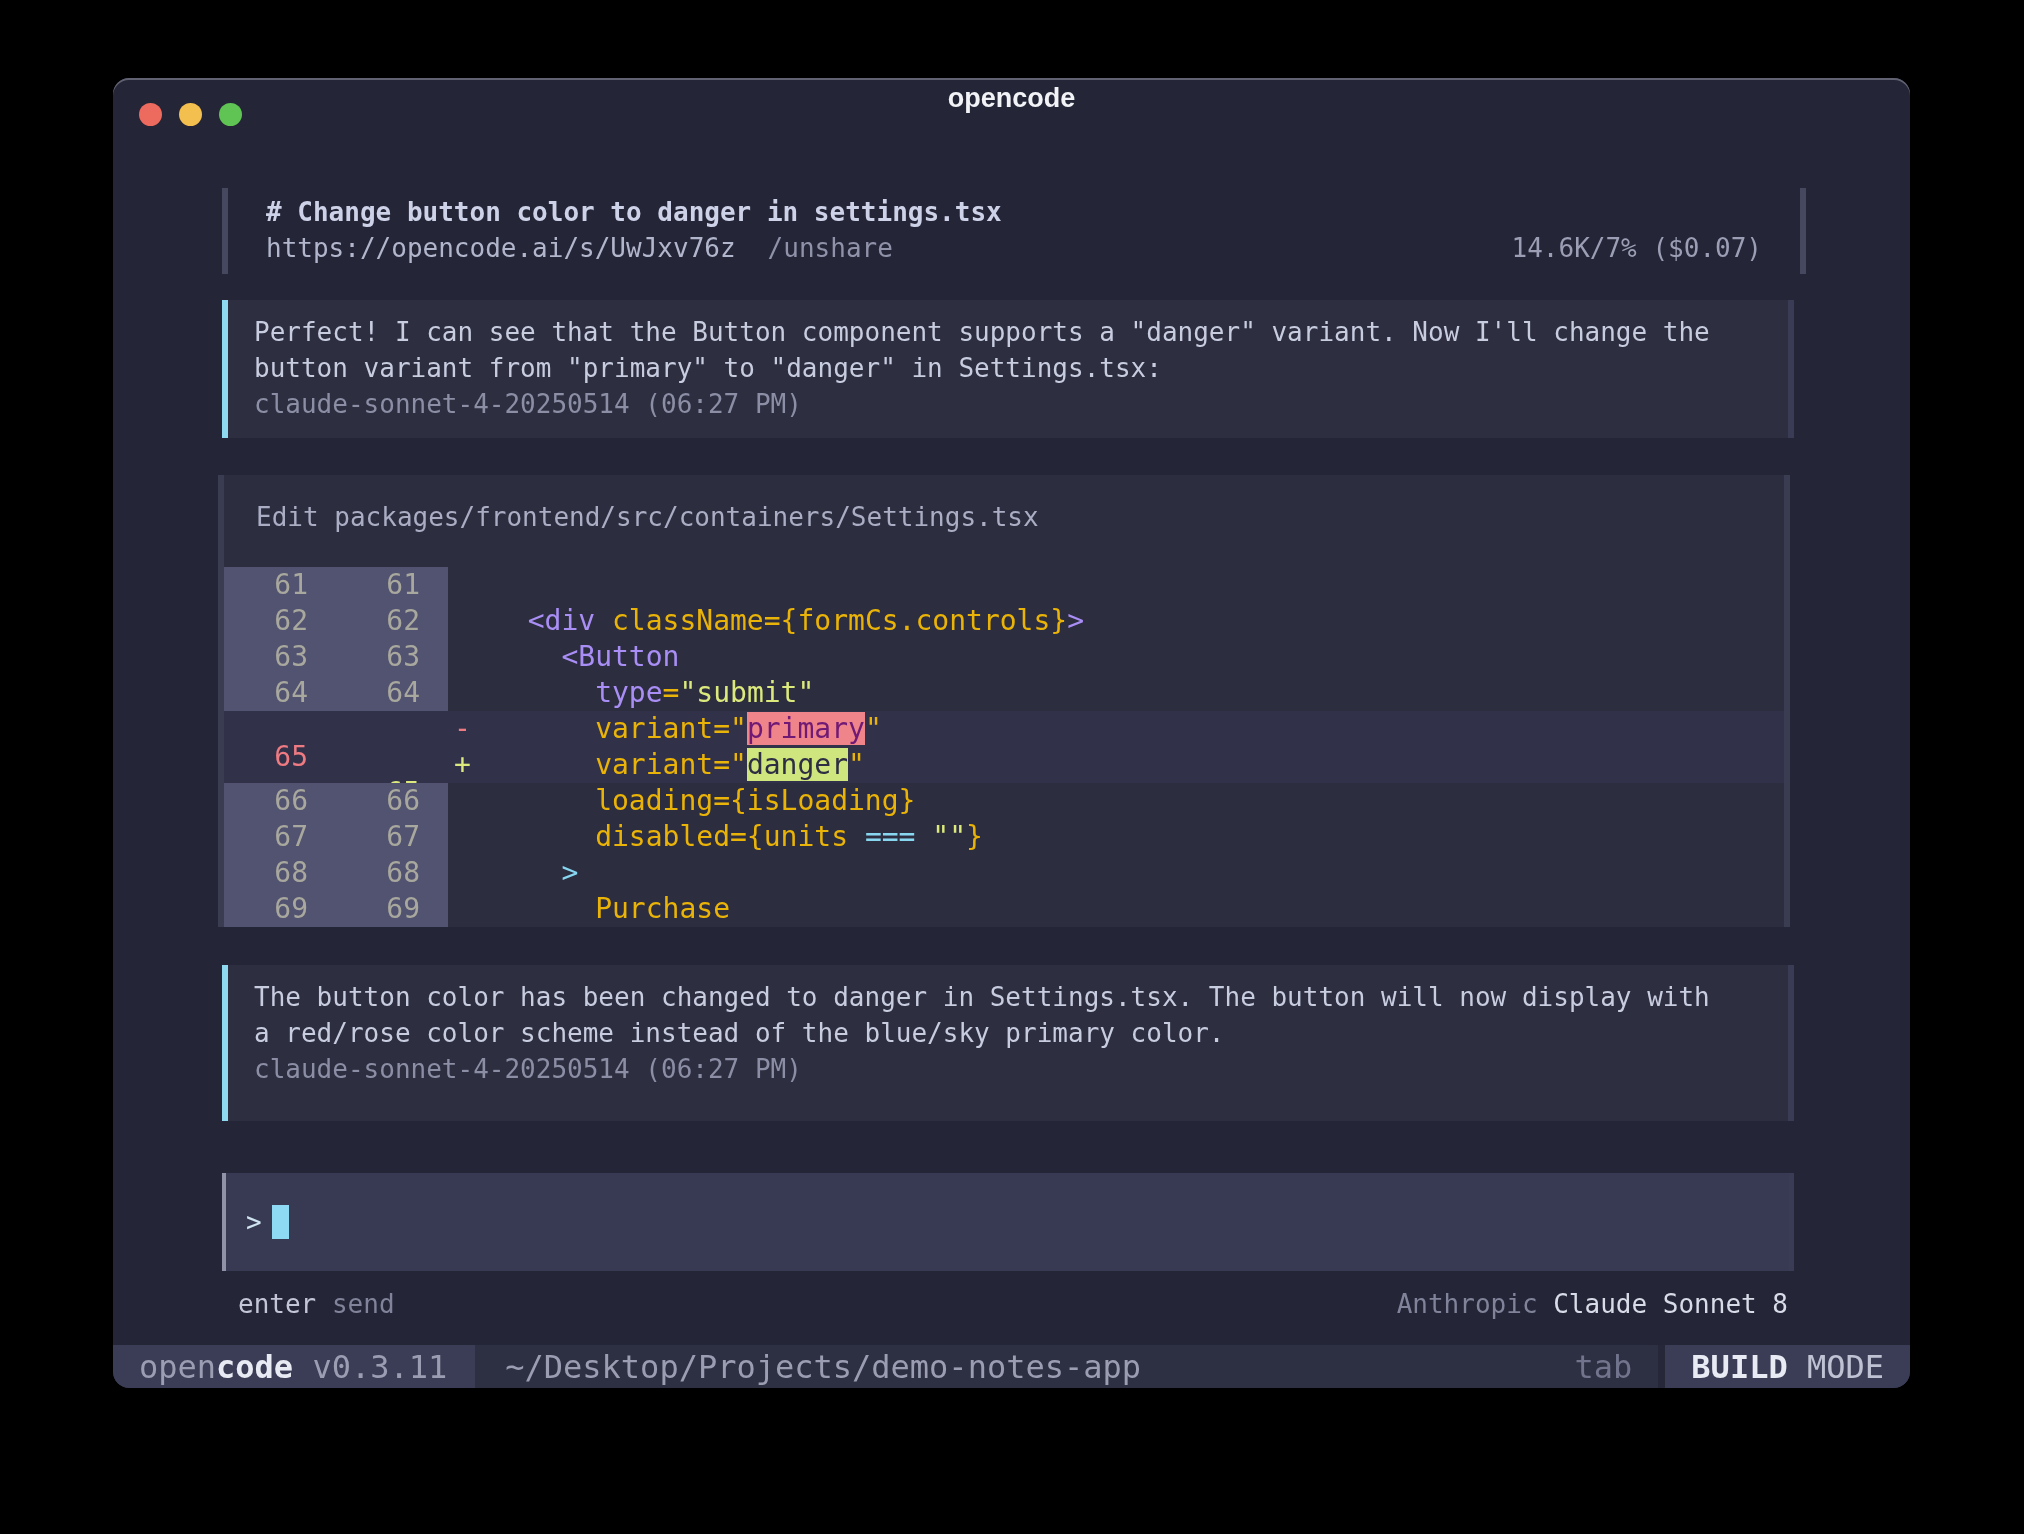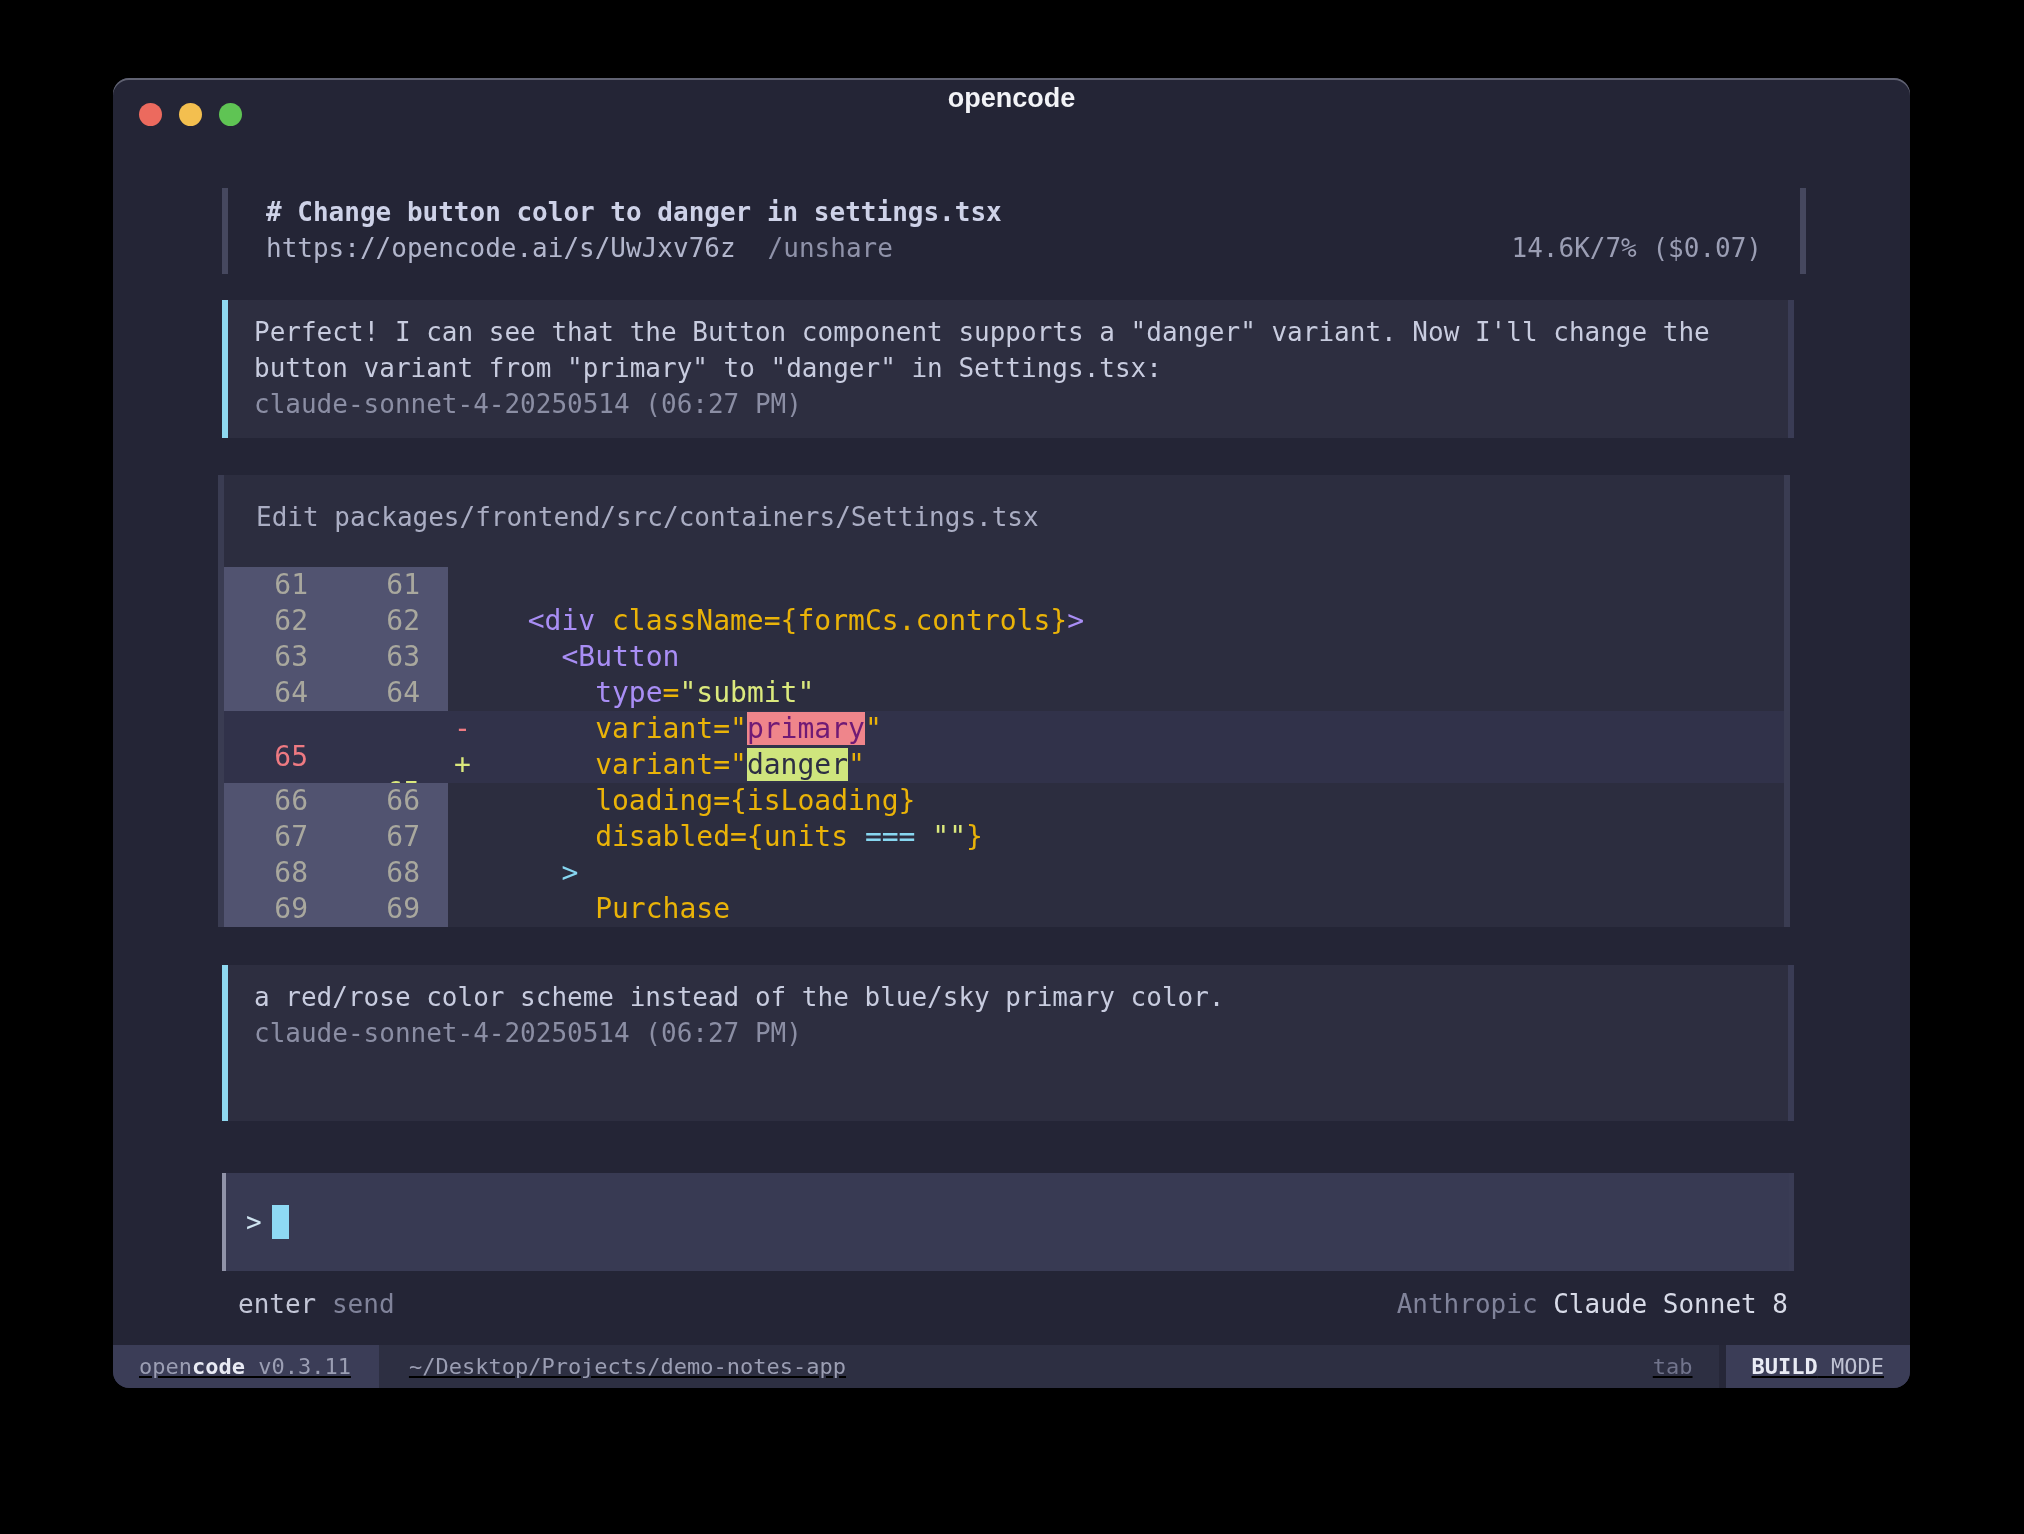--- a/index.html
+++ b/index.html
@@ -64,21 +64,21 @@
   .cursor{width:17px;height:34px;background:#8ed9f4;margin-left:10px;}
   
   .hints{position:absolute;left:109px;top:1208px;width:1572px;display:flex;
          font-size:26px;line-height:36px;}
   .hint-key{color:#c3c6d7;white-space:pre;padding-left:16px;}
   .hint-action{color:#80839a;white-space:pre;}
   .hint-provider{color:#80839a;margin-left:auto;white-space:pre;}
   .hint-model{color:#d8dbe8;white-space:pre;padding-right:6px;}
   
   .status-bar{position:absolute;left:0;top:1267px;width:100%;height:43px;background:#2d2f42;
-              display:flex;align-items:center;font-size:22px;border-radius:0 0 16px 16px;text-decoration:underline;}
+              display:flex;align-items:center;font-size:32px;border-radius:0 0 16px 16px;}
   .app-chip{background:#3b3d57;height:100%;display:flex;align-items:center;
             padding:0 28px 0 26px;border-radius:0 0 0 16px;white-space:pre;}
   .sb-dim{color:#9b9eb3;}
   .sb-bright{color:#e9ebf4;font-weight:bold;}
   .sb-path{color:#9b9eb3;margin-left:30px;white-space:pre;}
   .sb-spacer{flex:1;}
   .sb-tab{color:#71748c;margin-right:26px;}
   .mode-divider{width:7px;height:100%;background:#262738;}
   .mode-chip{background:#3b3d57;height:100%;display:flex;align-items:center;
              padding:0 26px;border-radius:0 0 16px 0;white-space:pre;}
@@ -174,20 +174,21 @@
           <div class="drow ctx">
             <span class="gut old">69</span>
             <span class="gut new">69</span>
             <span class="mark"></span>
             <span class="codeline"><span class="tk-d">      Purchase</span></span>
           </div>
         </div>
     </div>
 
     <div class="msg msg2">
+      <div class="msg-line">The button color has been changed to danger in Settings.tsx. The button will now display with</div>
       <div class="msg-line">a red/rose color scheme instead of the blue/sky primary color.</div>
       <div class="msg-meta">claude-sonnet-4-20250514 (06:27 PM)</div>
     </div>
 
     <div class="prompt-box">
       <span class="prompt-symbol">&gt;</span>
       <span class="cursor"></span>
     </div>
 
     <div class="hints">

